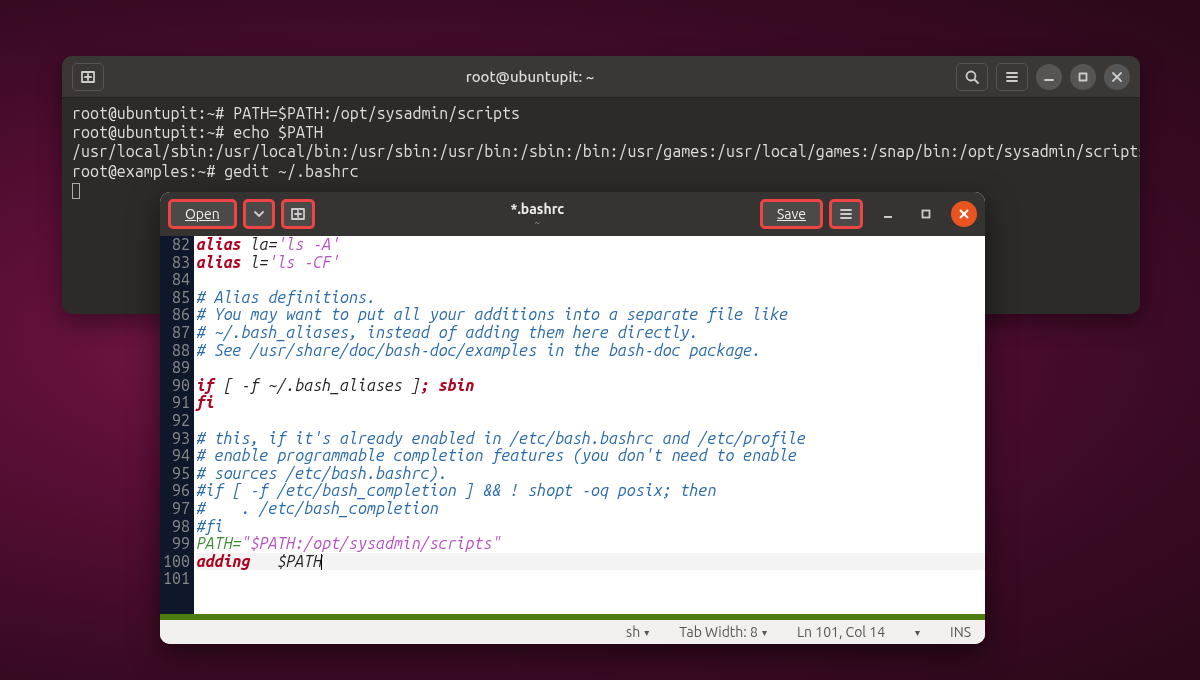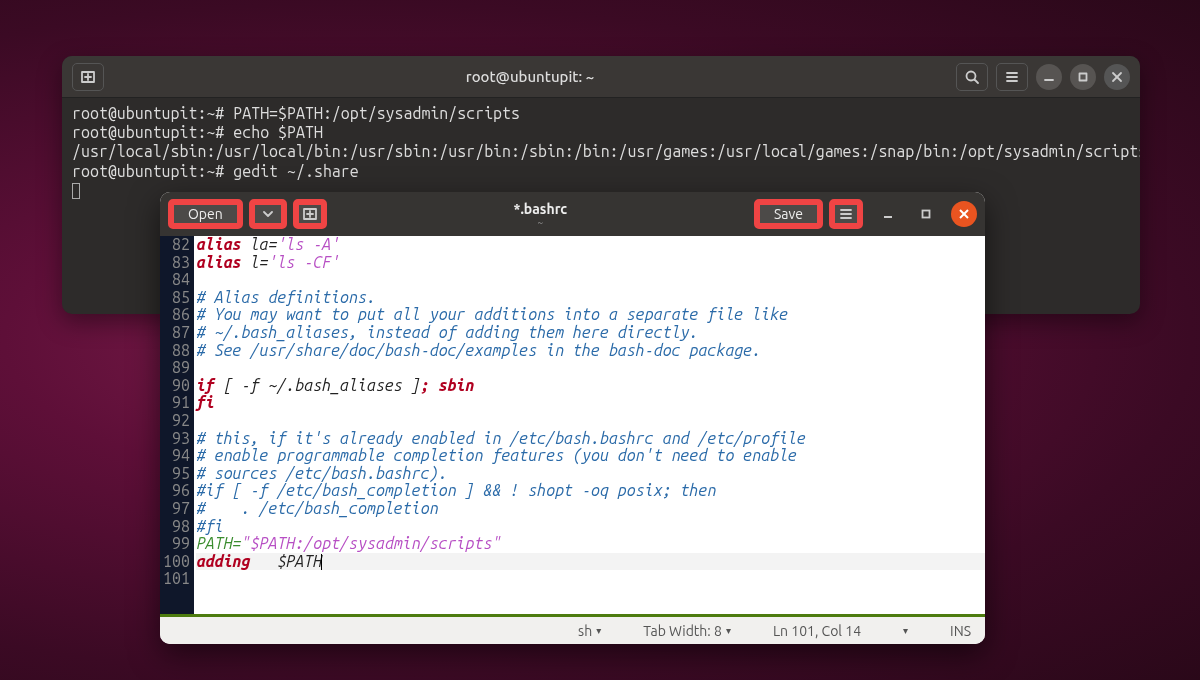--- a/index.html
+++ b/index.html
@@ -73,26 +73,27 @@
   .gedit-header {
     height: 44px;
     background: #363432;
     display: flex; align-items: center;
     padding: 0 8px;
     gap: 6px;
   }
   .gh-btn {
     height: 30px;
     background: #4c4a48;
-    border: 6px solid #ef4444;
+    border: 3px solid #ef4444;
     border-radius: 5px;
     display: flex; align-items: center; justify-content: center;
     padding: 0 14px;
     color: #eee; font-size: 14px;
     cursor: pointer;
+    text-decoration: underline;
   }
   .gh-btn.small { padding: 0 8px; }
   .gh-btn.icon { width: 34px; padding: 0; }
   .gedit-title { flex:1; text-align:center; color:#eee; font-weight:600; font-size:14px; }
   .gedit-title .sub { display:block; font-size:10px; color:#999; font-weight:400; }
   .gh-round {
     width: 26px; height: 26px; border-radius: 50%;
     display:flex; align-items:center; justify-content:center;
     margin-left: 6px;
     cursor:pointer;
@@ -122,25 +123,25 @@
   .kw-red { color:#b00020; font-weight:600; }
   .comment { color:#2a6aa8; }
   .str { color:#b74ec4; }
   .lit { color:#3a8c2e; }
   .cursor-line { background:#f3f3f3; }
   .text-cursor { border-left: 1px solid #000; display:inline-block; height:16px; vertical-align:text-bottom; }
 
   .gedit-status {
     height: 30px;
     background:#f1f0ee;
-    border-top:3px solid #4d7c0f;
+    border-top:6px solid #4d7c0f;
     display:flex; align-items:center;
     font-size:14px; color:#555;
     padding: 0 14px;
-    gap: 42px;
+    gap: 30px;
   }
   .gedit-status .spacer { flex:1; }
   .status-item { display:flex; align-items:center; gap:4px; cursor:pointer; }
   .chev { font-size:10px; }
 
   
   .svg-stroke { fill:none; stroke:#ccc; stroke-width:1.8; stroke-linecap:round; stroke-linejoin:round; }
 </style>
 </head>
 <body>
@@ -180,21 +181,21 @@
           </svg>
       </div>
       <div class="hdr-btn round close">
         <svg width="12" height="12">
             <line x1="2" y1="2" x2="10" y2="10" class="svg-stroke"></line>
             <line x1="10" y1="2" x2="2" y2="10" class="svg-stroke"></line>
           </svg>
       </div>
     </div>
   </div>
-  <pre class="term-body" id="term-body"><div>root@ubuntupit:~# PATH=$PATH:/opt/sysadmin/scripts</div><div>root@ubuntupit:~# echo $PATH</div><div>/usr/local/sbin:/usr/local/bin:/usr/sbin:/usr/bin:/sbin:/bin:/usr/games:/usr/local/games:/snap/bin:/opt/sysadmin/scripts</div><div>root@ubuntupit:~# gedit ~/.share</div><span class="term-cursor"></span></pre>
+  <pre class="term-body" id="term-body"><div>root@ubuntupit:~# PATH=$PATH:/opt/sysadmin/scripts</div><div>root@ubuntupit:~# echo $PATH</div><div>/usr/local/sbin:/usr/local/bin:/usr/sbin:/usr/bin:/sbin:/bin:/usr/games:/usr/local/games:/snap/bin:/opt/sysadmin/scripts</div><div>root@examples:~# gedit ~/.bashrc</div><span class="term-cursor"></span></pre>
 </div>
 
 <div class="gedit-window">
   <div class="gedit-header">
     <div class="gh-btn">Open</div>
     <div class="gh-btn small">
       <svg width="10" height="10">
           <polyline points="1,3 5,7 9,3" class="svg-stroke"></polyline>
         </svg>
     </div>

